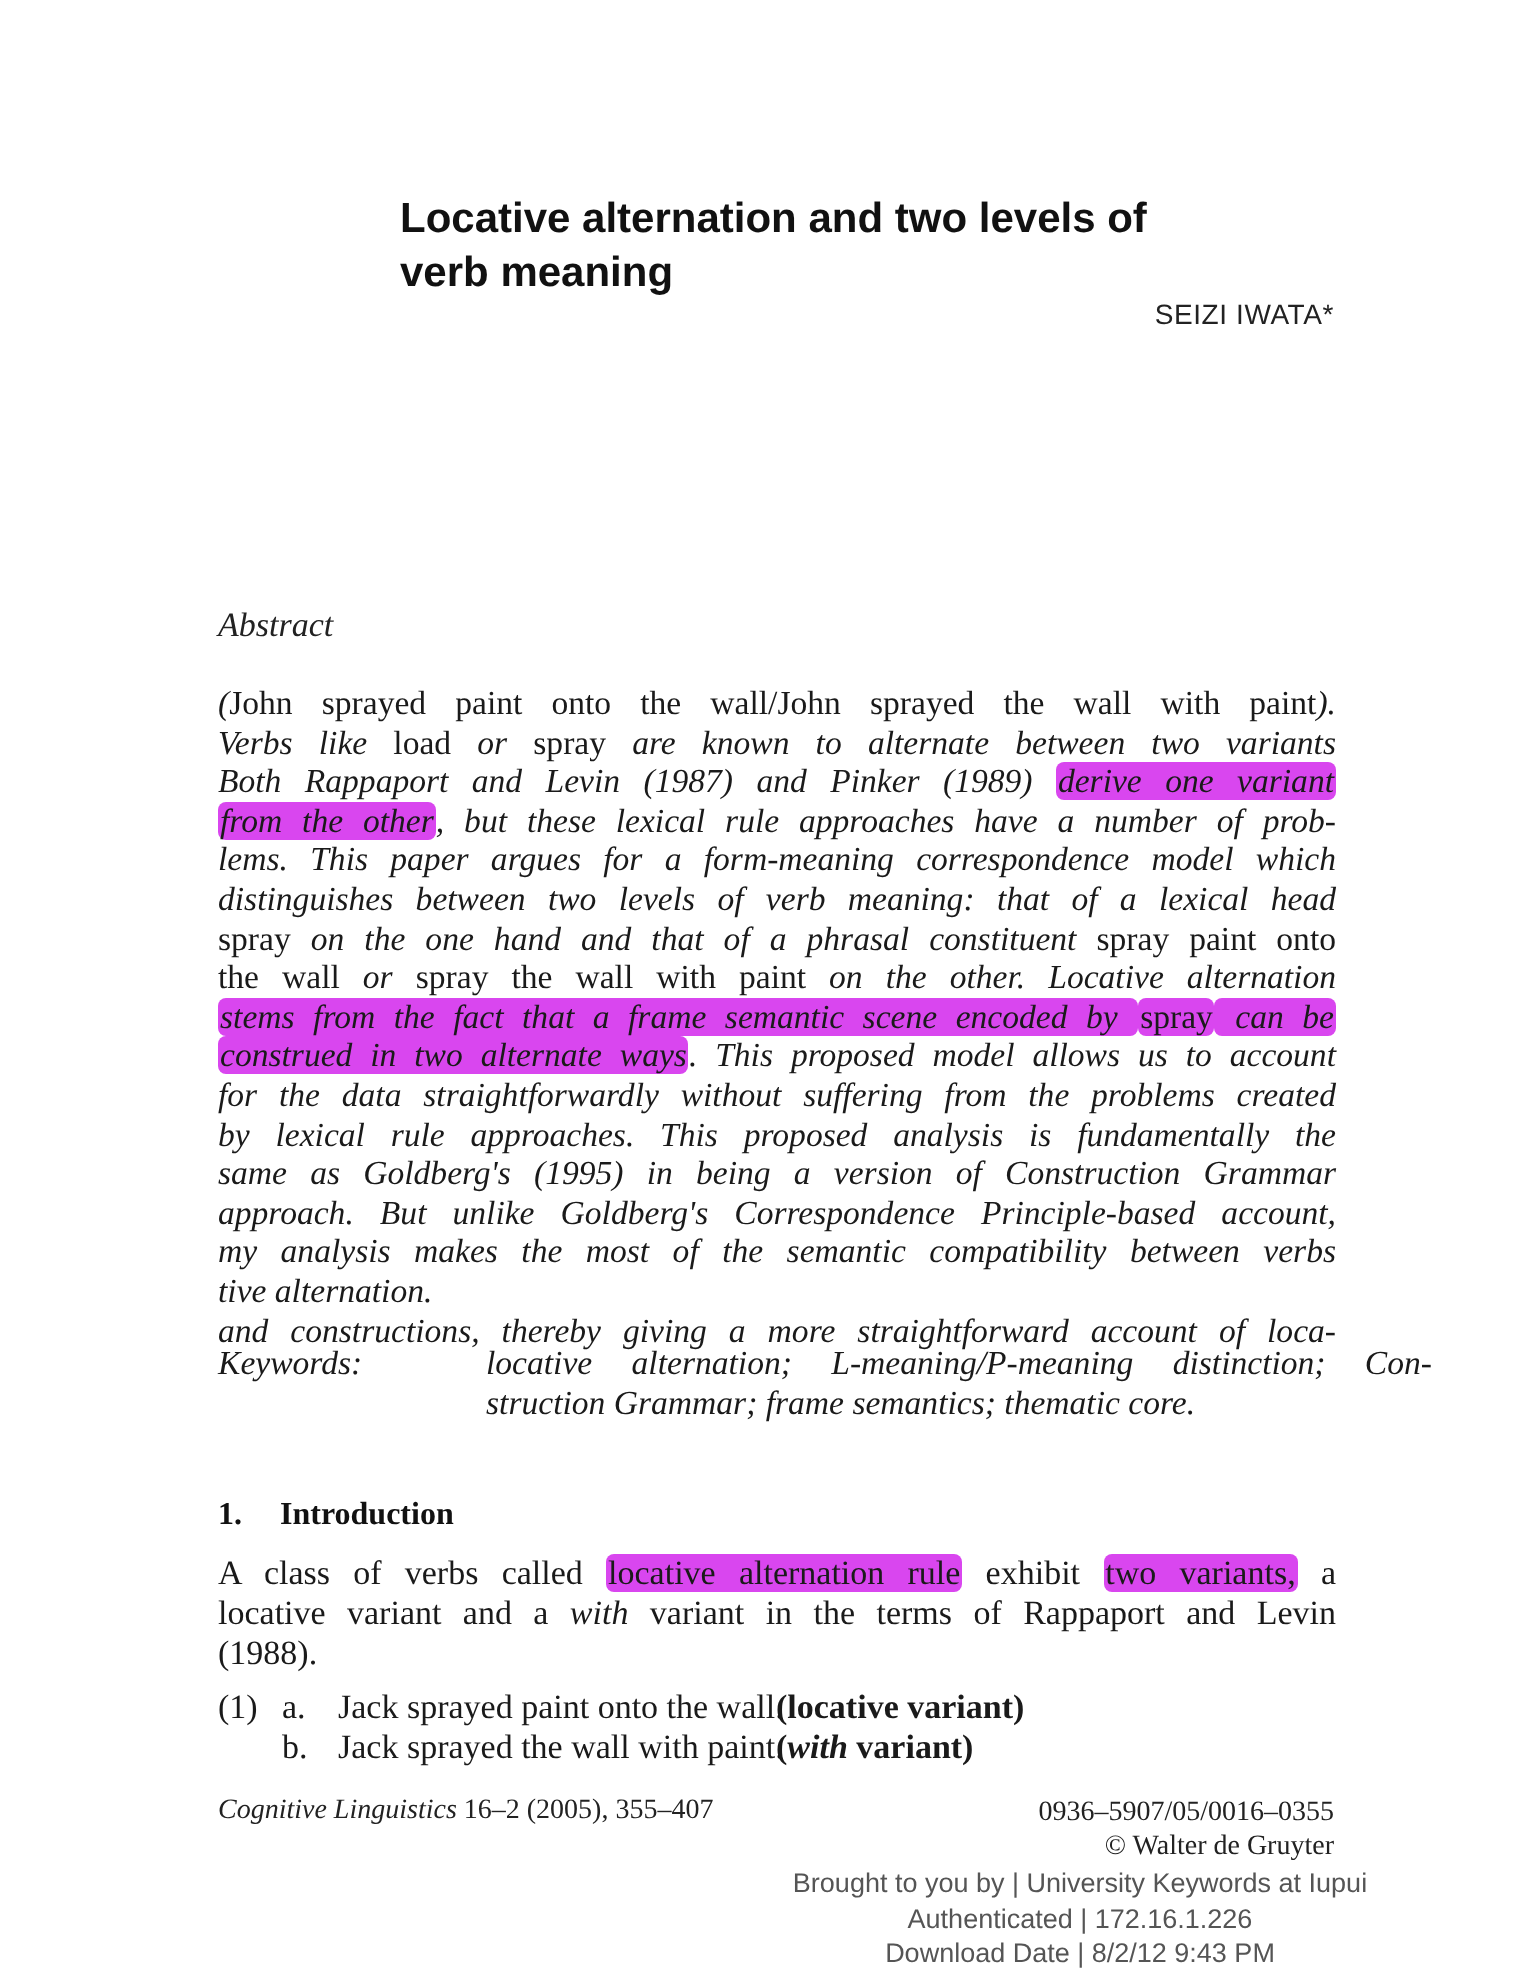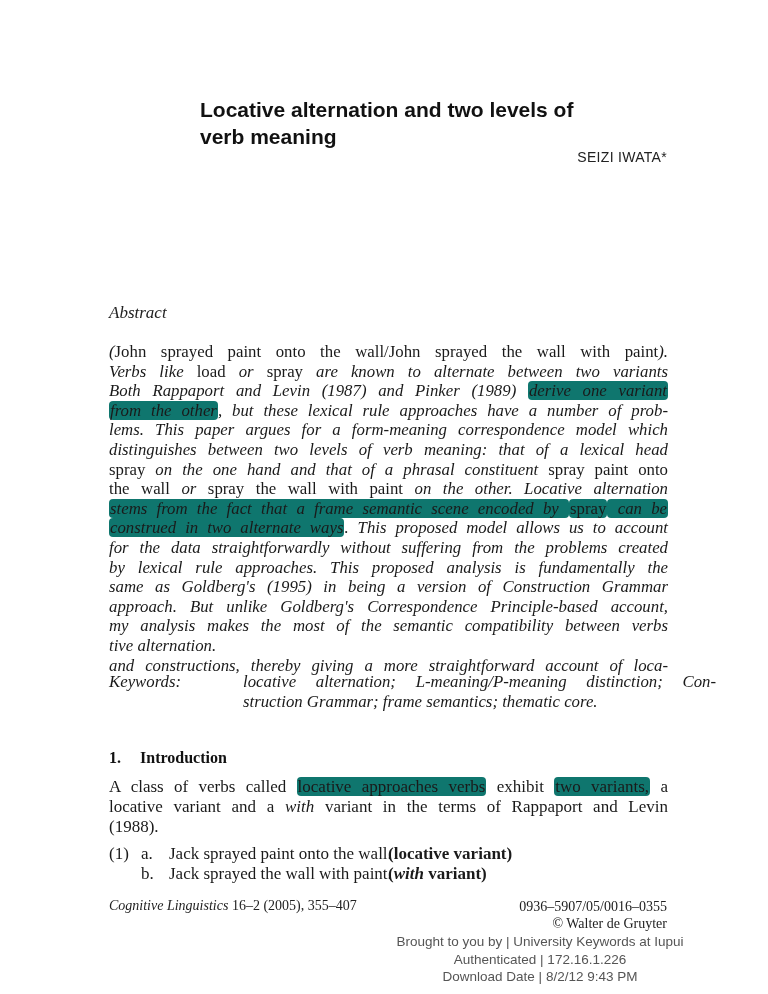--- a/index.html
+++ b/index.html
@@ -65,21 +65,21 @@
       display: block;
       white-space: nowrap;
       text-align: justify;
       text-align-last: justify;
       height: 19.6px;
     }
     .abstract .line.last { text-align-last: left; }
     .it { font-style: italic; }
     .rm { font-style: normal; }
     .hl {
-      background: #0f766e;
+      background: #d946ef;
       border-radius: 4px;
       padding: 0 1px;
     }
 
     .keywords {
       position: absolute;
       left: 109px;
       top: 672px;
       width: 559px;
       font-style: italic;
@@ -214,21 +214,21 @@
       <span class="line j">locative alternation; L-meaning/P-meaning distinction; Con-</span>
       <span class="line">struction Grammar; frame semantics; thematic core.</span>
     </div>
   </div>
 
   <div class="section-heading">
     <span class="num">1.</span><span>Introduction</span>
   </div>
 
   <div class="intro" id="intro-body">
-      <span class="line"><span class="rm">A class of verbs called </span><span class="rm hl">locative approaches verbs</span><span class="rm"> exhibit </span><span class="rm hl">two variants,</span><span class="rm"> a</span></span>
+      <span class="line"><span class="rm">A class of verbs called </span><span class="rm hl">locative alternation rule</span><span class="rm"> exhibit </span><span class="rm hl">two variants,</span><span class="rm"> a</span></span>
       <span class="line"><span class="rm">locative variant and a </span><span class="it">with</span><span class="rm"> variant in the terms of Rappaport and Levin</span></span>
       <span class="line last"><span class="rm">(1988).</span></span>
     </div>
 
   <div class="example">
     <div class="row">
       <span class="num">(1)</span>
       <span class="letter">a.</span>
       <span class="sentence">Jack sprayed paint onto the wall.</span>
       <span class="gloss"><span>(locative variant)</span><i></i><span></span></span>

